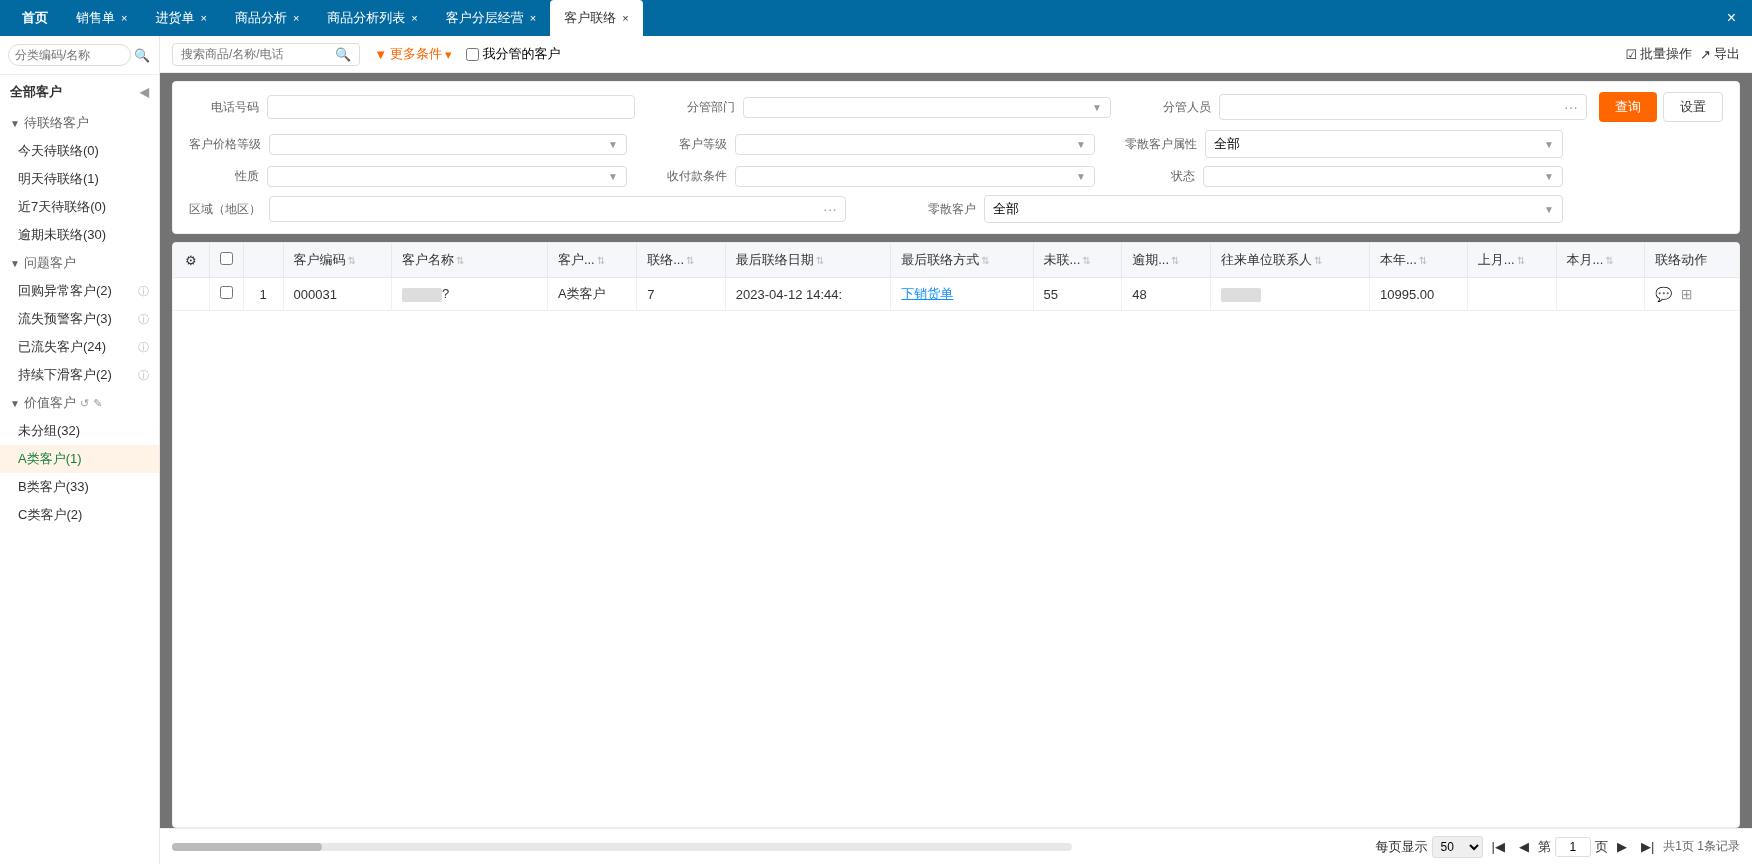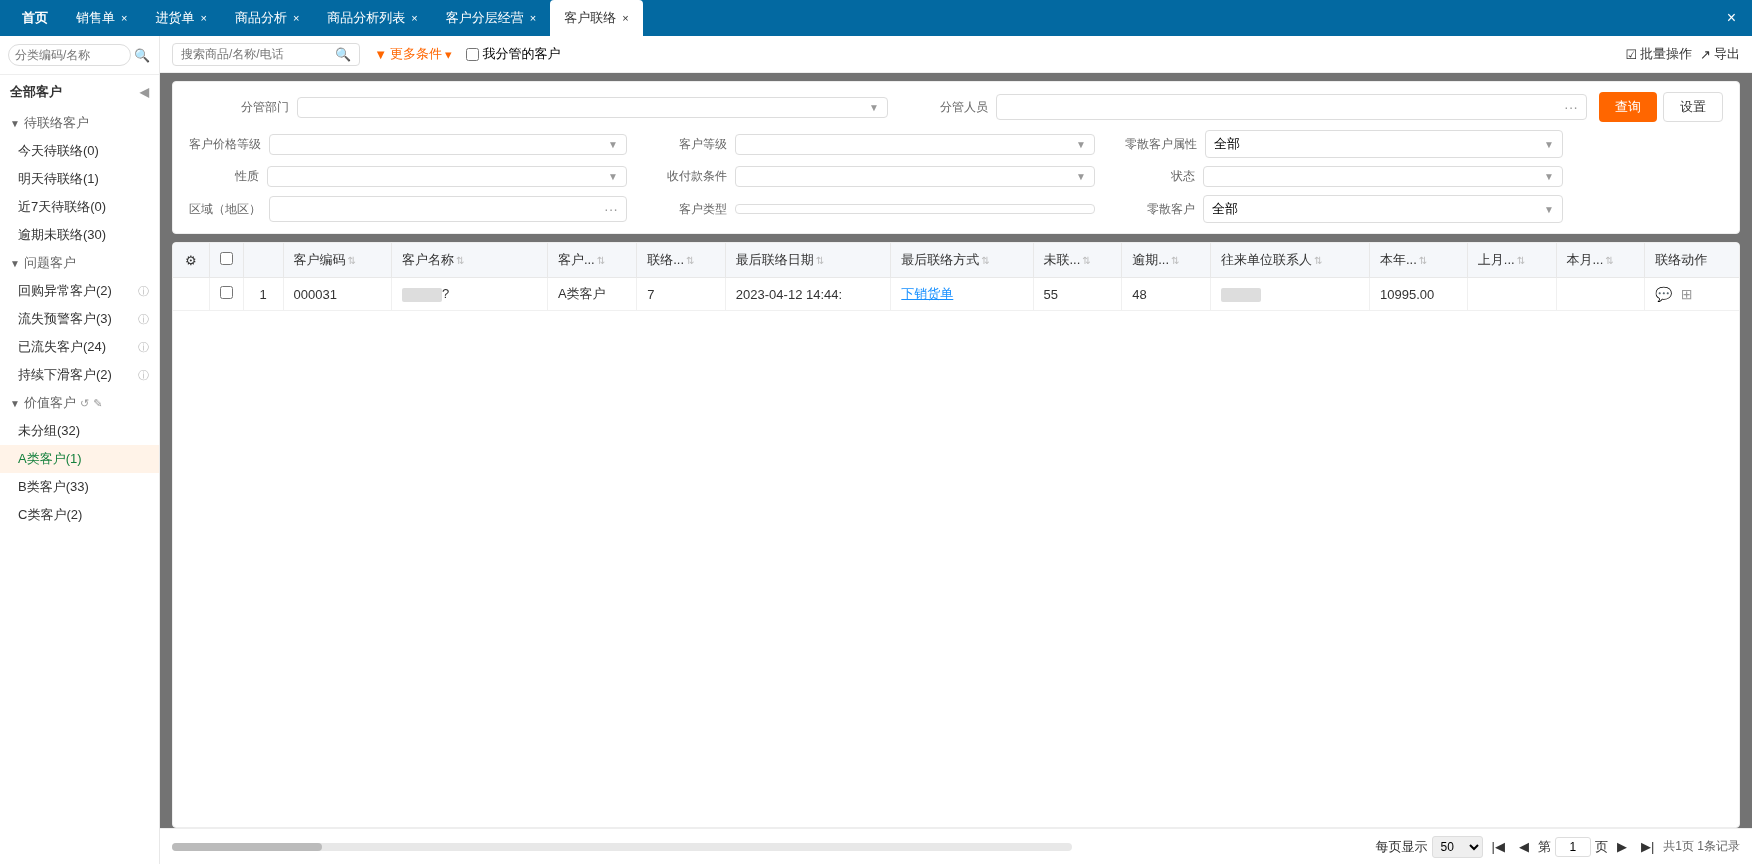--- a/index.html
+++ b/index.html
@@ -238,20 +238,24 @@
         <div class="export-btn">
           <span>↗</span>
           <span>导出</span>
         </div>
       </div>
     </div>
 
     <div class="filter-panel">
 
       <div class="filter-row">
+        <div class="filter-item">
+          <span class="filter-label">电话号码</span>
+          <input class="filter-input" type="text" style="flex: 2 1 0%;">
+        </div>
         <div class="filter-divider"></div>
         <div class="filter-item">
           <span class="filter-label">分管部门</span>
           <div class="filter-select">
             <span></span>
             <span class="arrow">▼</span>
           </div>
         </div>
         <div class="filter-divider"></div>
         <div class="filter-item">
@@ -323,26 +327,20 @@
 
       <div class="filter-row" style="margin-bottom:0;">
         <div class="filter-item">
           <span class="filter-label">区域（地区）</span>
           <div class="filter-select">
             <span></span>
             <span class="filter-select-dots">···</span>
           </div>
         </div>
         <div class="filter-divider"></div>
-        <div class="filter-item">
-          <span class="filter-label">客户类型</span>
-          <div class="filter-select" style="flex:2;">
-            <span></span>
-          </div>
-        </div>
         <div class="filter-divider"></div>
         <div class="filter-item">
           <span class="filter-label">零散客户</span>
           <div class="filter-select">
             <span>全部</span>
             <span class="arrow">▼</span>
           </div>
         </div>
         <div style="width: 160px;flex-shrink:0;"></div>
       </div>

